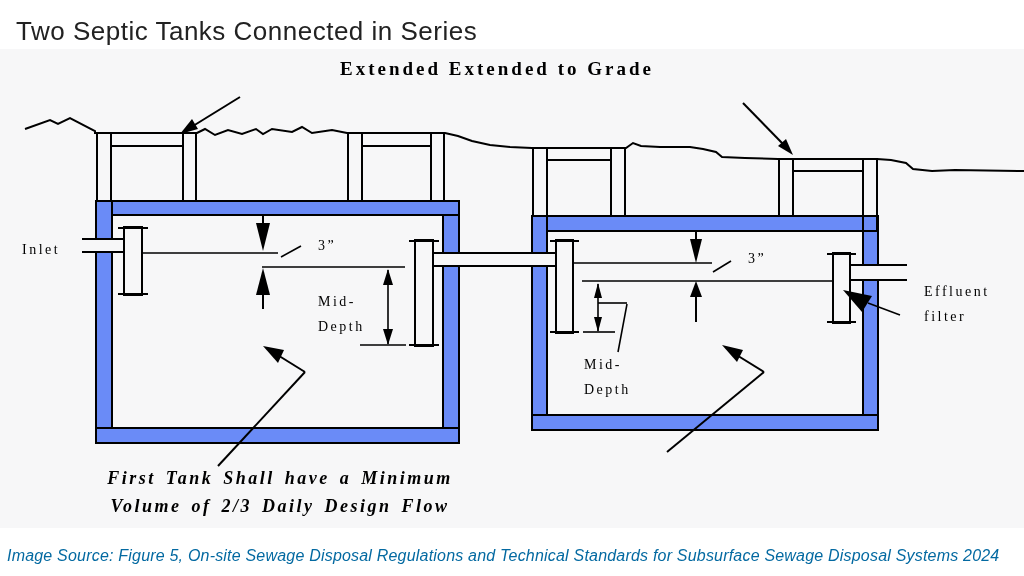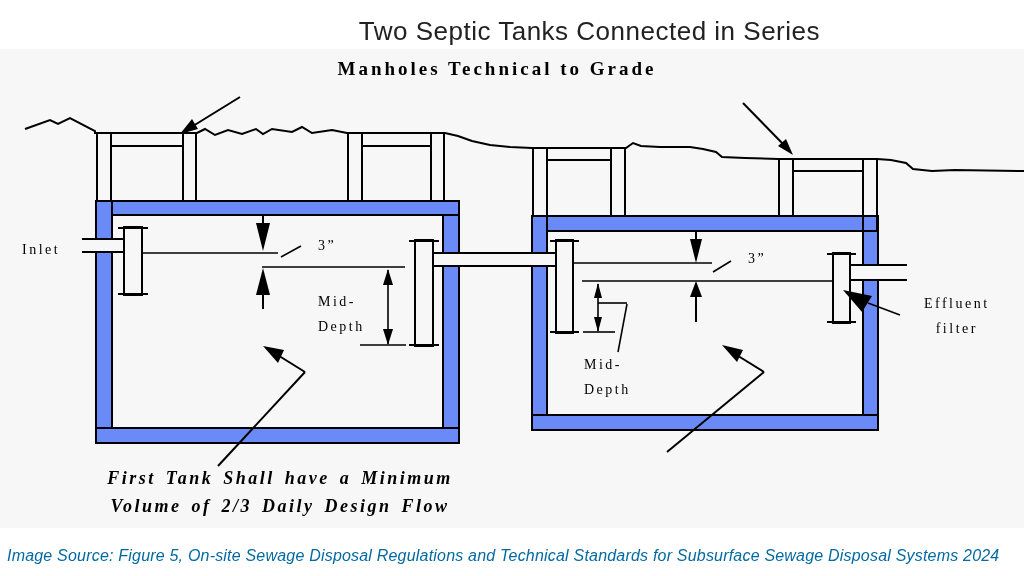--- a/index.html
+++ b/index.html
@@ -1,21 +1,21 @@
 <!DOCTYPE html>
 <html><head>
 <meta charset="utf-8">
 <style>
   html,body{margin:0;padding:0;background:#ffffff;}
   #stage{position:relative;width:1024px;height:576px;overflow:hidden;
          font-family:"Liberation Serif", serif;background:#ffffff;}
   .band{position:absolute;left:0;top:49px;width:1024px;height:479px;background:#f7f7f8;}
   svg{position:absolute;left:0;top:0;}
   .txt{position:absolute;color:#000;}
-  .title{left:4px;top:16px;width:816px;text-align:right;
+  .title{left:16px;top:16px;width:816px;text-align:left;
          font-family:"Liberation Sans", sans-serif;font-size:26px;font-weight:500;
          color:#222222;letter-spacing:.5px;}
   .heading{left:15px;top:57px;width:964px;text-align:center;font-weight:bold;
            font-size:19px;letter-spacing:3px;line-height:24px;}
   .dlabel{font-weight:normal;font-size:14px;letter-spacing:2.5px;line-height:25px;white-space:nowrap;margin-left:16px;}
   .note{width:410px;text-align:center;font-weight:bold;font-size:18px;
         letter-spacing:2.5px;word-spacing:3px;line-height:28px;white-space:nowrap;font-style:italic;}
   .caption{left:7px;top:547px;width:1010px;font-family:"Liberation Sans", sans-serif;
            font-style:italic;font-size:16px;color:#0369a1;letter-spacing:.2px;white-space:nowrap;}
   .ln{stroke:#000;stroke-width:2;fill:none;}
@@ -176,38 +176,38 @@
 
     <g>
       <line class="thin" x1="900" y1="315" x2="868" y2="303"></line>
       <polygon class="blk" points="843,290 872,296 862,312"></polygon>
     </g>
   </svg>
 
   <div class="txt title">Two Septic Tanks Connected in Series</div>
 
   <div class="txt heading">
-    <div>Manholes Technical to Grade</div>
+    <div>Extended Extended to Grade</div>
   </div>
 
   <div class="txt dlabel" style="left:6px;top:237px;">Inlet</div>
 
   <div class="txt dlabel" style="left:302px;top:233px;">3”</div>
   <div class="txt dlabel" style="left:732px;top:246px;">3”</div>
 
   <div class="txt dlabel" style="left:302px;top:289px;">
     <div>Mid-</div>
     <div>Depth</div>
   </div>
   <div class="txt dlabel" style="left:568px;top:352px;">
     <div>Mid-</div>
     <div>Depth</div>
   </div>
 
-  <div class="txt dlabel" style="left:908px;top:291px;text-align:center;">
+  <div class="txt dlabel" style="left:908px;top:279px;">
     <div>Effluent</div>
     <div>filter</div>
   </div>
 
   <div class="txt note" style="left:75px;top:464px;">
     <div>First Tank Shall have a Minimum</div>
     <div>Volume of 2/3 Daily Design Flow</div>
   </div>
 
   <div class="txt caption">Image Source: Figure 5, On-site Sewage Disposal Regulations and Technical Standards for Subsurface Sewage Disposal Systems 2024</div>

